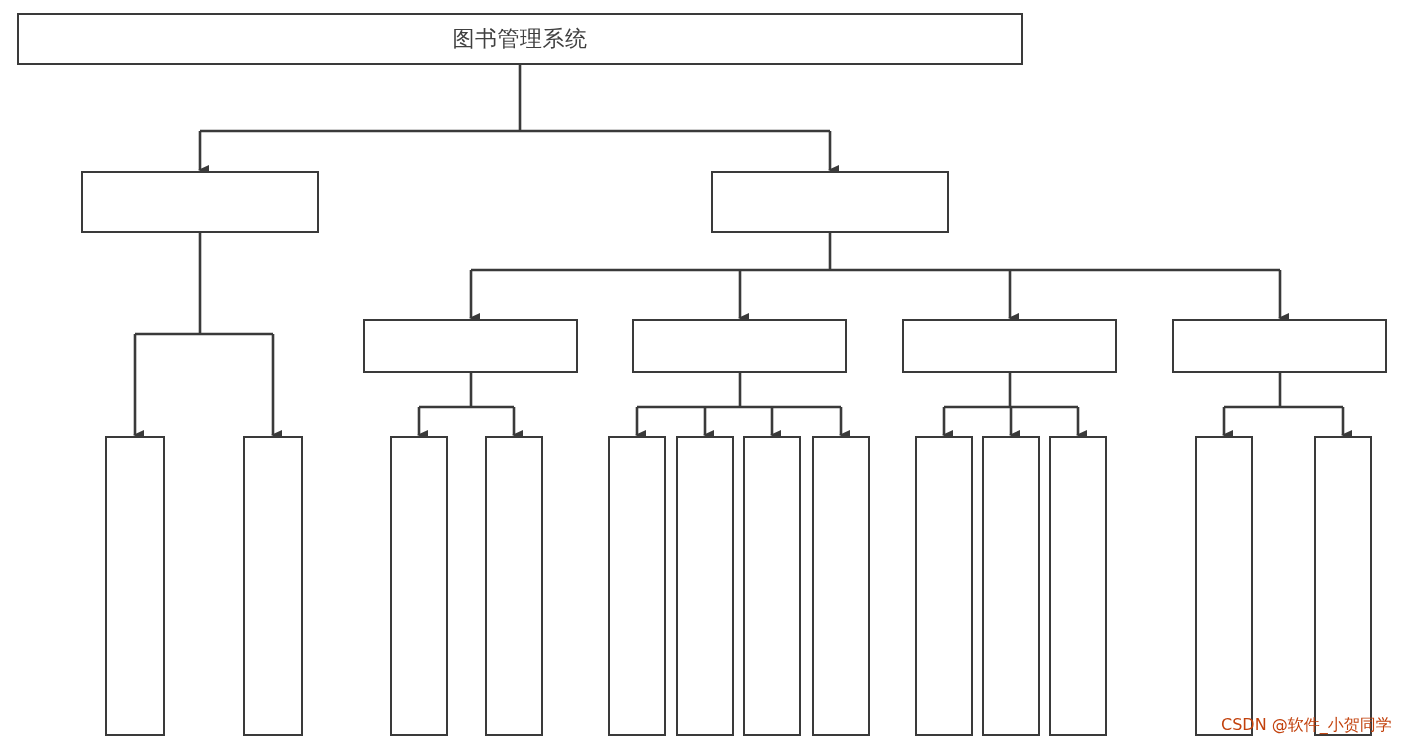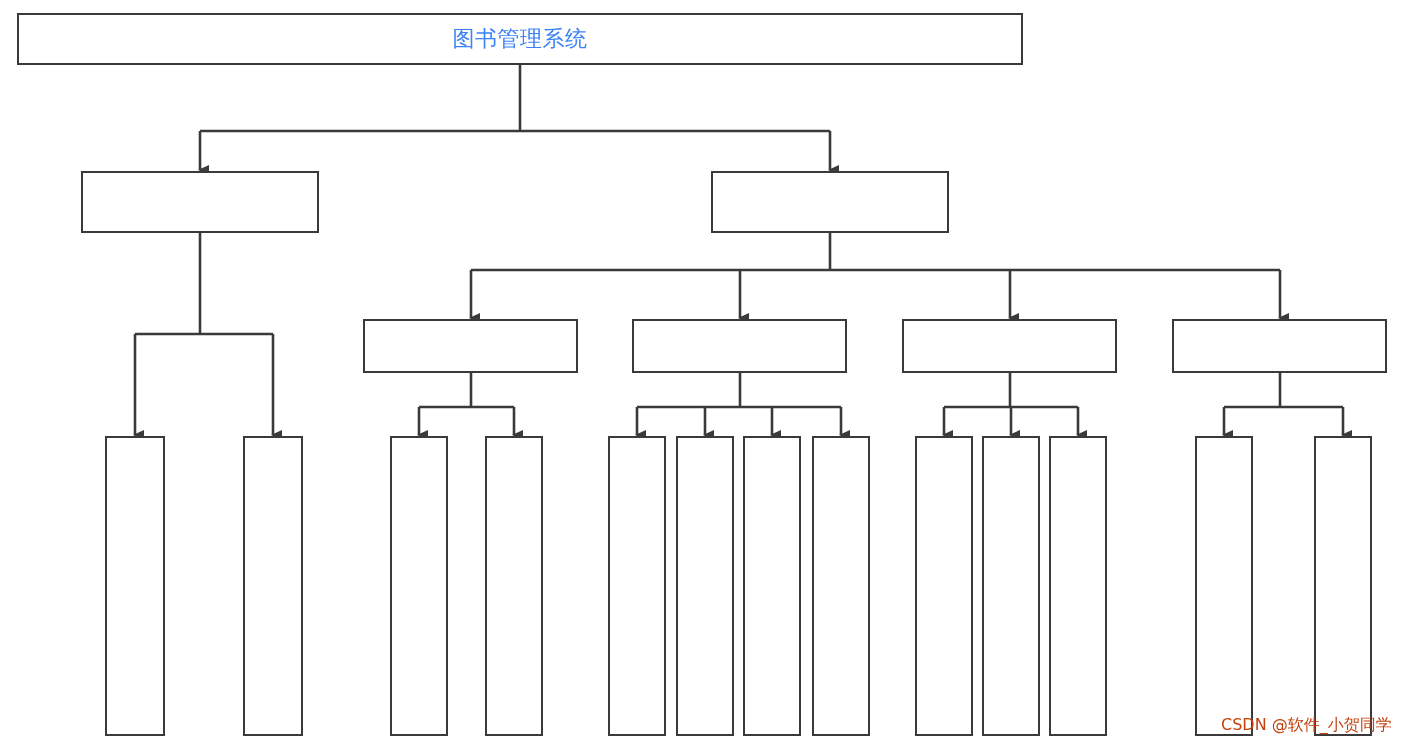--- a/index.html
+++ b/index.html
@@ -25,21 +25,21 @@
     pointer-events: none;
   }
   .node {
     position: absolute;
     box-sizing: border-box;
     background: #ffffff;
     border: 2px solid #3a3a3a;
     display: flex;
     align-items: center;
     justify-content: center;
-    color: #3b82f6;
+    color: #404040;
     z-index: 2;
   }
   .node .label {
     display: block;
     text-align: center;
     line-height: 1.18;
     letter-spacing: 0.5px;
   }
   
   .node.horiz .label {

